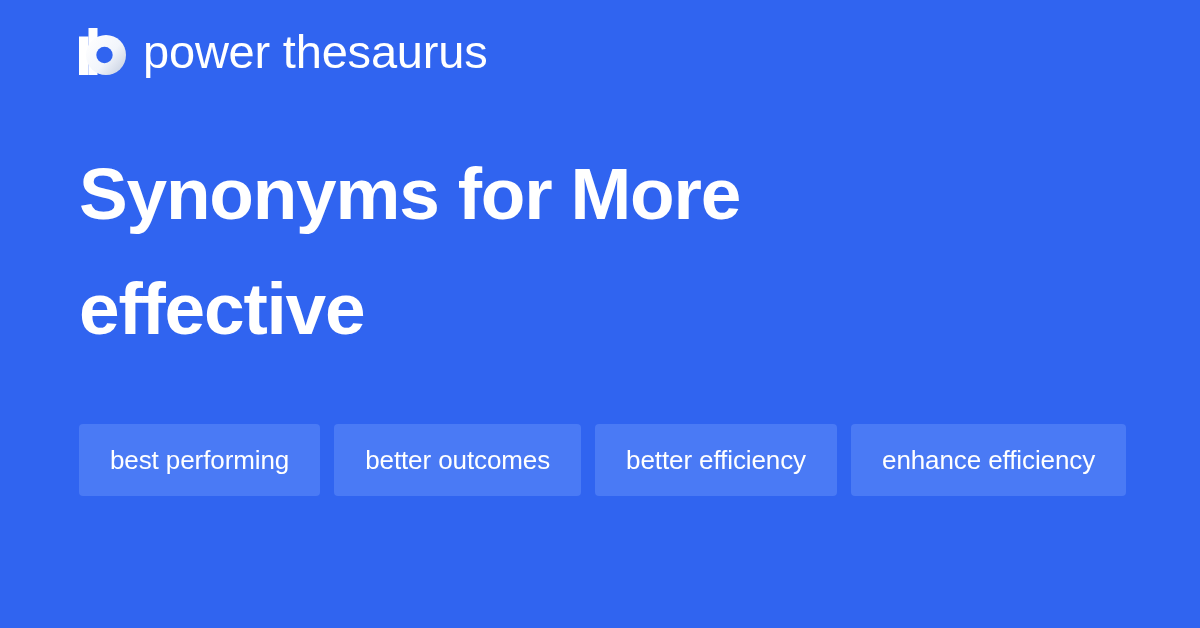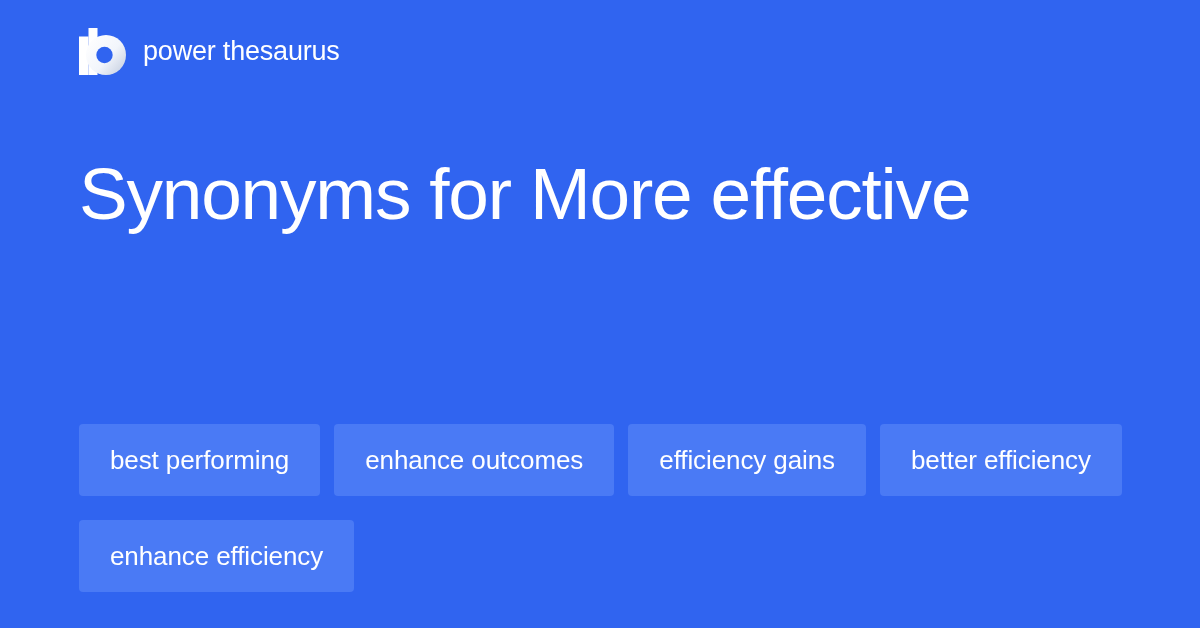--- a/index.html
+++ b/index.html
@@ -34,36 +34,36 @@
   }
 
   .brand-mark {
     width: 47px;
     height: 47px;
     display: block;
     flex: none;
   }
 
   .brand-name {
-    font-size: 27px;
+    font-size: 47px;
     font-weight: 400;
     color: #ffffff;
     letter-spacing: -0.2px;
     line-height: 1;
     white-space: nowrap;
   }
 
   
   .headline {
     position: absolute;
     left: 79px;
     top: 137px;
     width: 900px;
     font-size: 73px;
-    font-weight: 400;
+    font-weight: 700;
     line-height: 1.57;
     color: #ffffff;
     letter-spacing: -1.2px;
   }
 
   
   .chips {
     position: absolute;
     left: 79px;
     top: 424px;
@@ -111,19 +111,18 @@
 
       <circle cx="25.5" cy="27" r="8.2" fill="#3064f0"></circle>
     </svg>
     <span class="brand-name">power thesaurus</span>
   </div>
 
   <h1 class="headline">Synonyms for More effective</h1>
 
   <div class="chips">
     <span class="chip">best performing</span>
-    <span class="chip">enhance outcomes</span>
-    <span class="chip">efficiency gains</span>
+    <span class="chip">better outcomes</span>
     <span class="chip">better efficiency</span>
     <span class="chip">enhance efficiency</span>
   </div>
 
 </div>
 
 </body></html>

